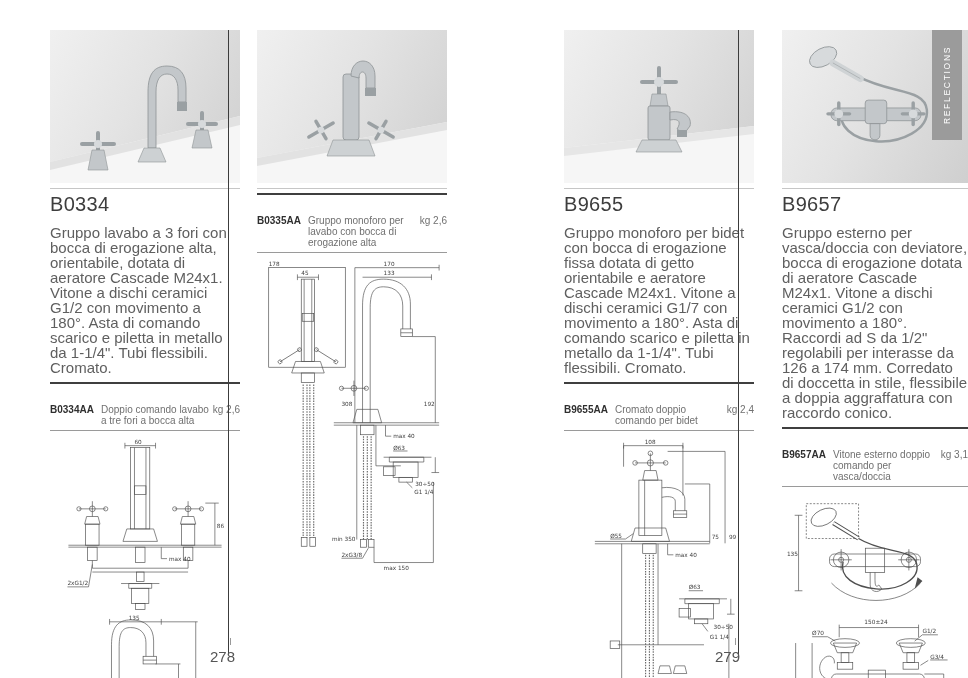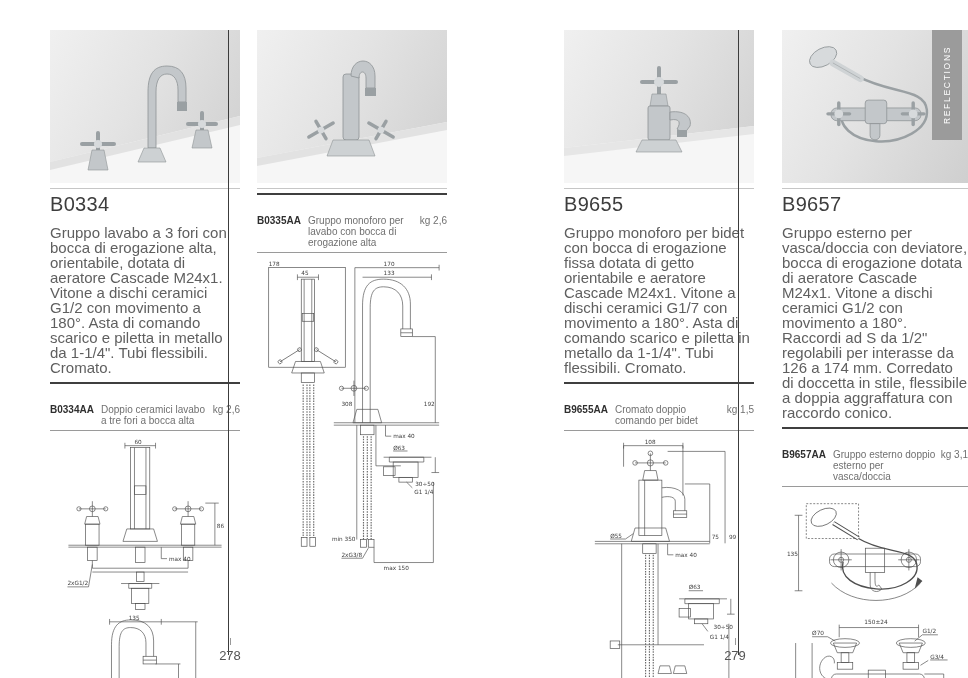--- a/index.html
+++ b/index.html
@@ -17,21 +17,21 @@
   .tech{margin-top:7px;display:block}
   .tl{stroke:#4f4f4f;stroke-width:.7;fill:none}
   .tf{stroke:#4f4f4f;stroke-width:.7;fill:#fff}
   .hb{stroke:#6a6a6a;stroke-width:1.2;stroke-dasharray:1.6 1.2}
   .dash{stroke-dasharray:2 1.6}
   text.tt{font-size:6px;fill:#3d3d3d;font-family:"DejaVu Sans",sans-serif}
   .divider{position:absolute;top:30px;width:1px;height:625px;background:#3c3c3c}
   .div1{left:228px}.div2{left:738px}
   .tab{position:absolute;left:932px;top:30px;width:30px;height:110px;display:flex;align-items:center;justify-content:center}
   .tab span{color:#fff;font-size:8.5px;letter-spacing:1.7px;transform:rotate(-90deg);white-space:nowrap}
-  .pagenum{position:absolute;top:648px;font-size:13px;color:#555;text-align:center;width:40px}
+  .pagenum{position:absolute;top:648px;font-size:15px;color:#555;width:40px}
   .pn-left{left:210px}.pn-right{left:715px}
   .tick{position:absolute;top:638px;width:1px;height:7px;background:#999}
   .tick-left{left:230px}.tick-right{left:735px}
 </style>
 </head>
 <body>
 
 <div class="sheet">
 
   <div class="col col1">
@@ -54,21 +54,21 @@
           <circle cx="152" cy="94" r="4" fill="#d7dadc"></circle>
           <polygon points="146,100 158,100 162,118 142,118" fill="#c3c7ca" stroke="#8e9396" stroke-width="0.6"></polygon>
         </g>
       </svg>
     </div>
     <div class="rule"></div>
     <div class="code">B0334</div>
     <div class="desc">Gruppo lavabo a 3 fori con bocca di erogazione alta, orientabile, dotata di aeratore Cascade M24x1. Vitone a dischi ceramici G1/2 con movimento a 180°. Asta di comando scarico e piletta in metallo da 1-1/4". Tubi flessibili. Cromato.</div>
     <div class="vtable">
       <div class="vcode">B0334AA</div>
-      <div class="vdesc">Doppio ceramici lavabo a tre fori a bocca alta</div>
+      <div class="vdesc">Doppio comando lavabo a tre fori a bocca alta</div>
       <div class="vkg">kg 2,6</div>
     </div>
     <svg class="tech" width="190" height="337" viewBox="0 0 190 352" preserveAspectRatio="xMidYMin meet">
       <text class="tt" x="84" y="6">60</text>
       <line class="tl" x1="74" y1="8" x2="106" y2="8"></line>
         <line class="tl" x1="74" y1="5" x2="74" y2="11"></line>
         <line class="tl" x1="106" y1="5" x2="106" y2="11"></line>
       <rect class="tl" x="80" y="10" width="20" height="85"></rect>
       <line class="tl" x1="84" y1="10" x2="84" y2="95"></line>
         <line class="tl" x1="96" y1="10" x2="96" y2="95"></line>
@@ -290,21 +290,21 @@
         <rect x="113" y="100" width="10" height="7" fill="#9aa0a3"></rect>
         <polygon points="78,110 112,110 118,122 72,122" fill="#cdd1d3" stroke="#8e9396" stroke-width="0.6"></polygon>
       </svg>
     </div>
     <div class="rule"></div>
     <div class="code">B9655</div>
     <div class="desc">Gruppo monoforo per bidet con bocca di erogazione fissa dotata di getto orientabile e aeratore Cascade M24x1. Vitone a dischi ceramici G1/7 con movimento a 180°. Asta di comando scarico e piletta in metallo da 1-1/4". Tubi flessibili. Cromato.</div>
     <div class="vtable">
       <div class="vcode">B9655AA</div>
       <div class="vdesc">Cromato doppio comando per bidet</div>
-      <div class="vkg">kg 1,5</div>
+      <div class="vkg">kg 2,4</div>
     </div>
     <svg class="tech" width="190" height="337" viewBox="0 0 190 352" preserveAspectRatio="xMidYMin meet">
       <text class="tt" x="80" y="6">108</text>
       <line class="tl" x1="58" y1="8" x2="120" y2="8"></line>
         <line class="tl" x1="58" y1="5" x2="58" y2="11"></line>
         <line class="tl" x1="120" y1="5" x2="120" y2="11"></line>
       <line class="tl" x1="58" y1="8" x2="58" y2="30"></line>
         <line class="tl" x1="120" y1="8" x2="120" y2="60"></line>
       <line class="tl" x1="70" y1="26" x2="102" y2="26"></line>
         <circle class="tl" cx="70" cy="26" r="2.4"></circle>
@@ -392,21 +392,21 @@
           <line x1="134" y1="73" x2="134" y2="95" stroke="#9aa0a3" stroke-width="3.5" stroke-linecap="round"></line>
           <circle cx="134" cy="84" r="4.5" fill="#d7dadc"></circle>
         </g>
       </svg>
     </div>
     <div class="rule"></div>
     <div class="code">B9657</div>
     <div class="desc">Gruppo esterno per vasca/doccia con deviatore, bocca di erogazione dotata di aeratore Cascade M24x1. Vitone a dischi ceramici G1/2 con movimento a 180°. Raccordi ad S da 1/2" regolabili per interasse da 126 a 174 mm. Corredato di doccetta in stile, flessibile a doppia aggraffatura con raccordo conico.</div>
     <div class="vtable">
       <div class="vcode">B9657AA</div>
-      <div class="vdesc">Gruppo esterno doppio esterno per vasca/doccia</div>
+      <div class="vdesc">Vitone esterno doppio comando per vasca/doccia</div>
       <div class="vkg">kg 3,1</div>
     </div>
     <svg class="tech" width="186" height="300" viewBox="0 0 190 310" preserveAspectRatio="xMidYMin meet">
       <line class="tl" x1="16" y1="22" x2="16" y2="100"></line>
         <line class="tl" x1="12" y1="22" x2="20" y2="22"></line>
         <line class="tl" x1="12" y1="100" x2="20" y2="100"></line>
       <text class="tt" x="4" y="64">135</text>
       <rect class="tl dash" x="24" y="10" width="54" height="36"></rect>
       <ellipse class="tf" cx="42" cy="24" rx="14" ry="8" transform="rotate(-26 42 24)"></ellipse>
       <line class="tl" x1="52" y1="30" x2="78" y2="46" style="stroke-width:4.5"></line>

